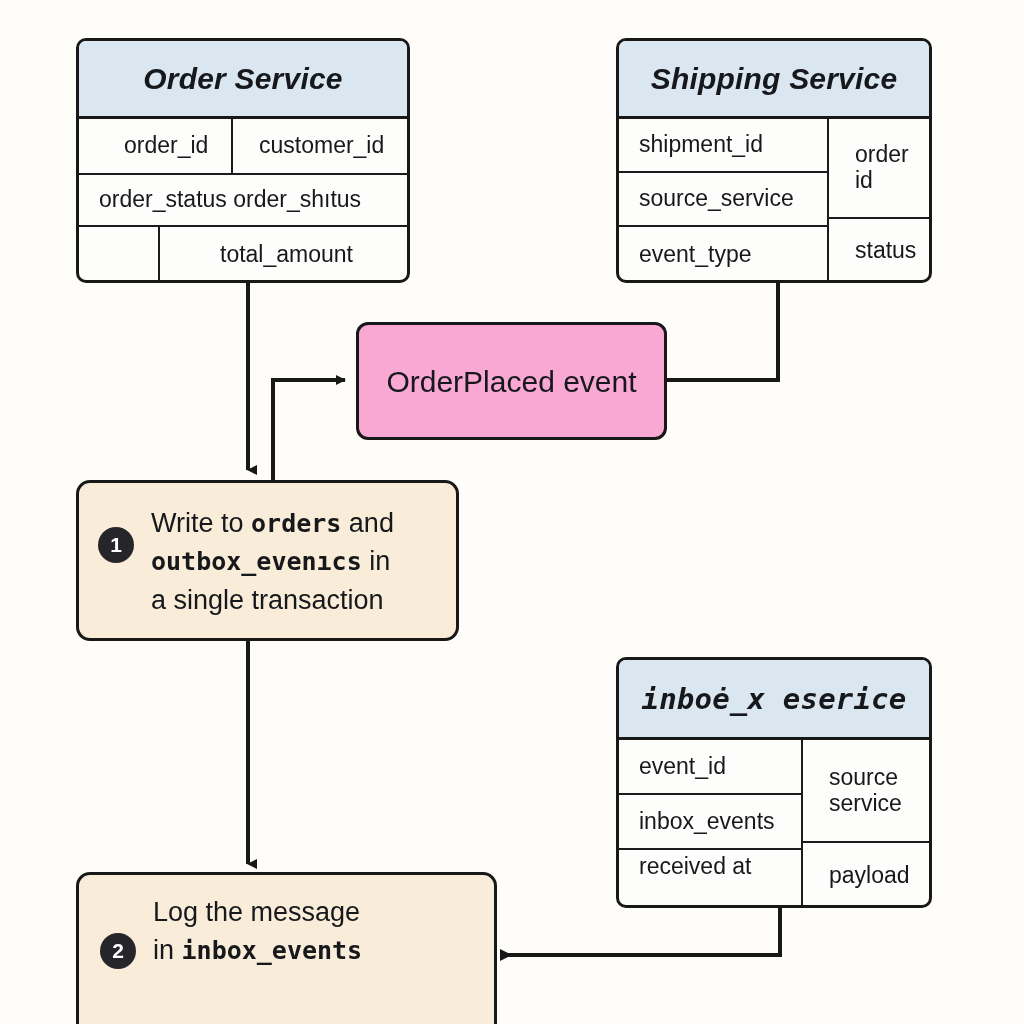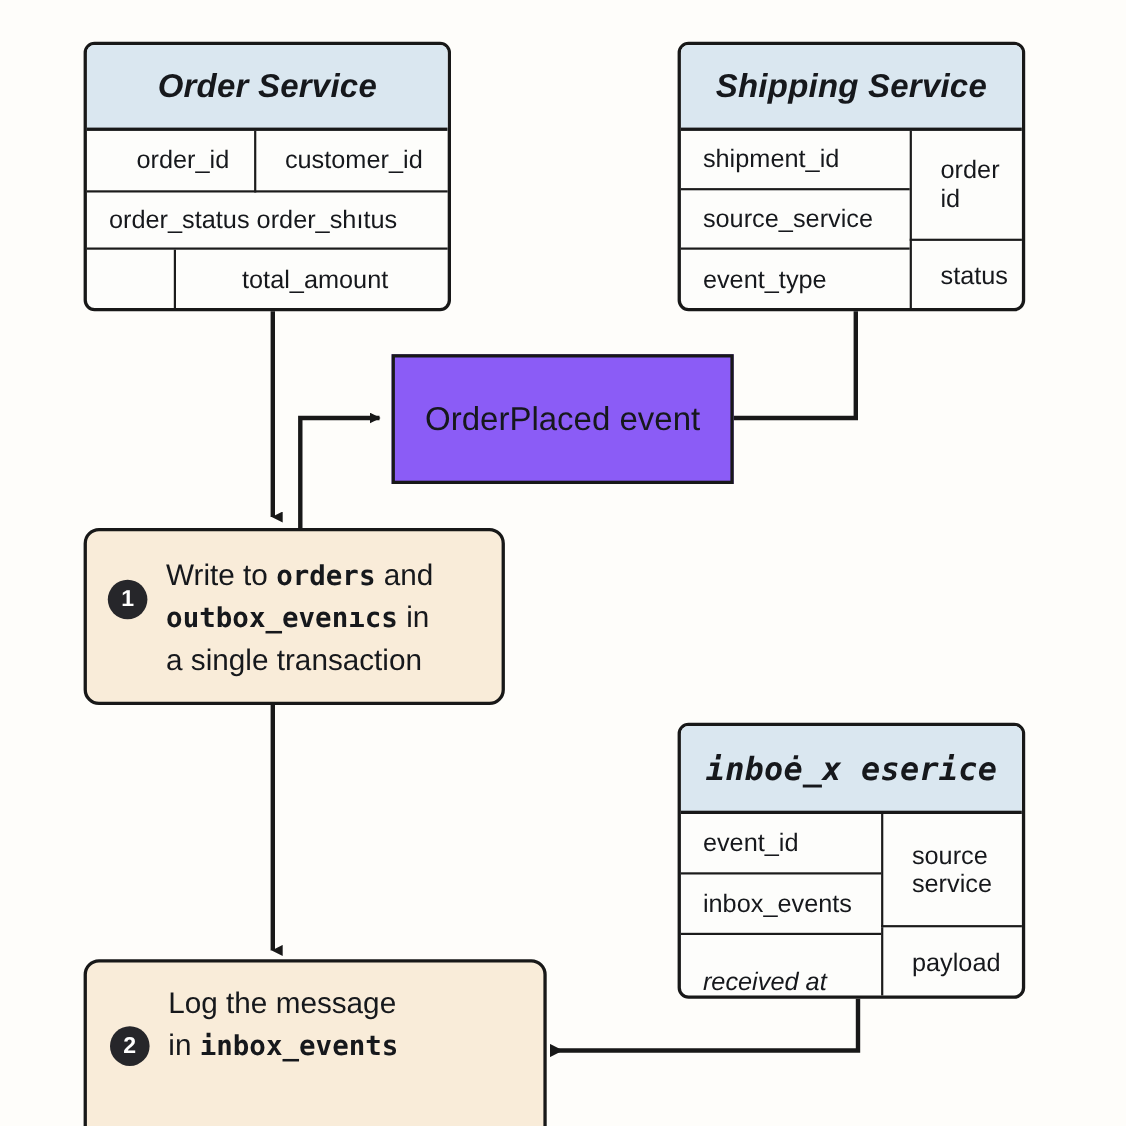--- a/index.html
+++ b/index.html
@@ -65,22 +65,22 @@
   }
   .cell.l { border-bottom: 2.5px solid #1b1b1b; }
   .cell.r { border-bottom: 2.5px solid #1b1b1b; border-left: 2.5px solid #1b1b1b; padding-left: 26px; }
   .cell.nb { border-bottom: none; }
 
   
   .event-node {
     position: absolute;
     box-sizing: border-box;
     border: 3px solid #181818;
-    border-radius: 0;
-    background: #8b5cf6;
+    border-radius: 12px;
+    background: #f9a8d4;
     display: flex;
     align-items: center;
     justify-content: center;
     text-align: center;
     color: #16181c;
     font-size: 30px;
     line-height: 1.3;
     z-index: 3;
   }
 
@@ -177,21 +177,21 @@
   <div class="step-node" style="left:76px; top:480px; width:383px; height:161px;">
     <div class="step-badge" style="left:19px; top:528px; left:19px; top:44px;">1</div>
     <div class="step-text" style="left:72px; top:21px; width:305px;"><span><span>Write to </span><span class="mono">orders</span><span> and</span></span><br><span><span class="mono">outbox_evenıсs</span><span> in</span></span><br><span>a single transaction</span></div>
   </div>
 
   <div class="entity" style="left:616px; top:657px; width:316px; height:251px;">
     <div class="entity-header" style="height:80px; font-size:29px; font-family:'DejaVu Sans Mono', monospace;">inboė_x eserice</div>
     <div class="entity-grid" style="height:168px;">
       <div class="cell l" style="left:0; top:0; width:182px; height:55px;">event_id</div>
       <div class="cell l" style="left:0; top:55px; width:182px; height:55px;">inbox_events</div>
-      <div class="cell l nb" style="left:0; top:124px; width:182px; height:58px;font-style:italic;">received at</div>
+      <div class="cell l nb" style="left:0; top:98px; width:182px; height:58px;">received at</div>
       <div class="cell r" style="left:182px; top:0; width:134px; height:103px; align-items:center;">source
 service</div>
       <div class="cell r nb" style="left:182px; top:103px; width:134px; height:65px;">payload</div>
     </div>
   </div>
 
   <div class="step-node" style="left:76px; top:872px; width:421px; height:170px;">
     <div class="step-badge" style="left:21px; top:58px;">2</div>
     <div class="step-text" style="left:74px; top:18px; width:340px;"><span>Log the message</span><br><span><span>in </span><span class="mono">inbox_events</span></span><br></div>
   </div>

